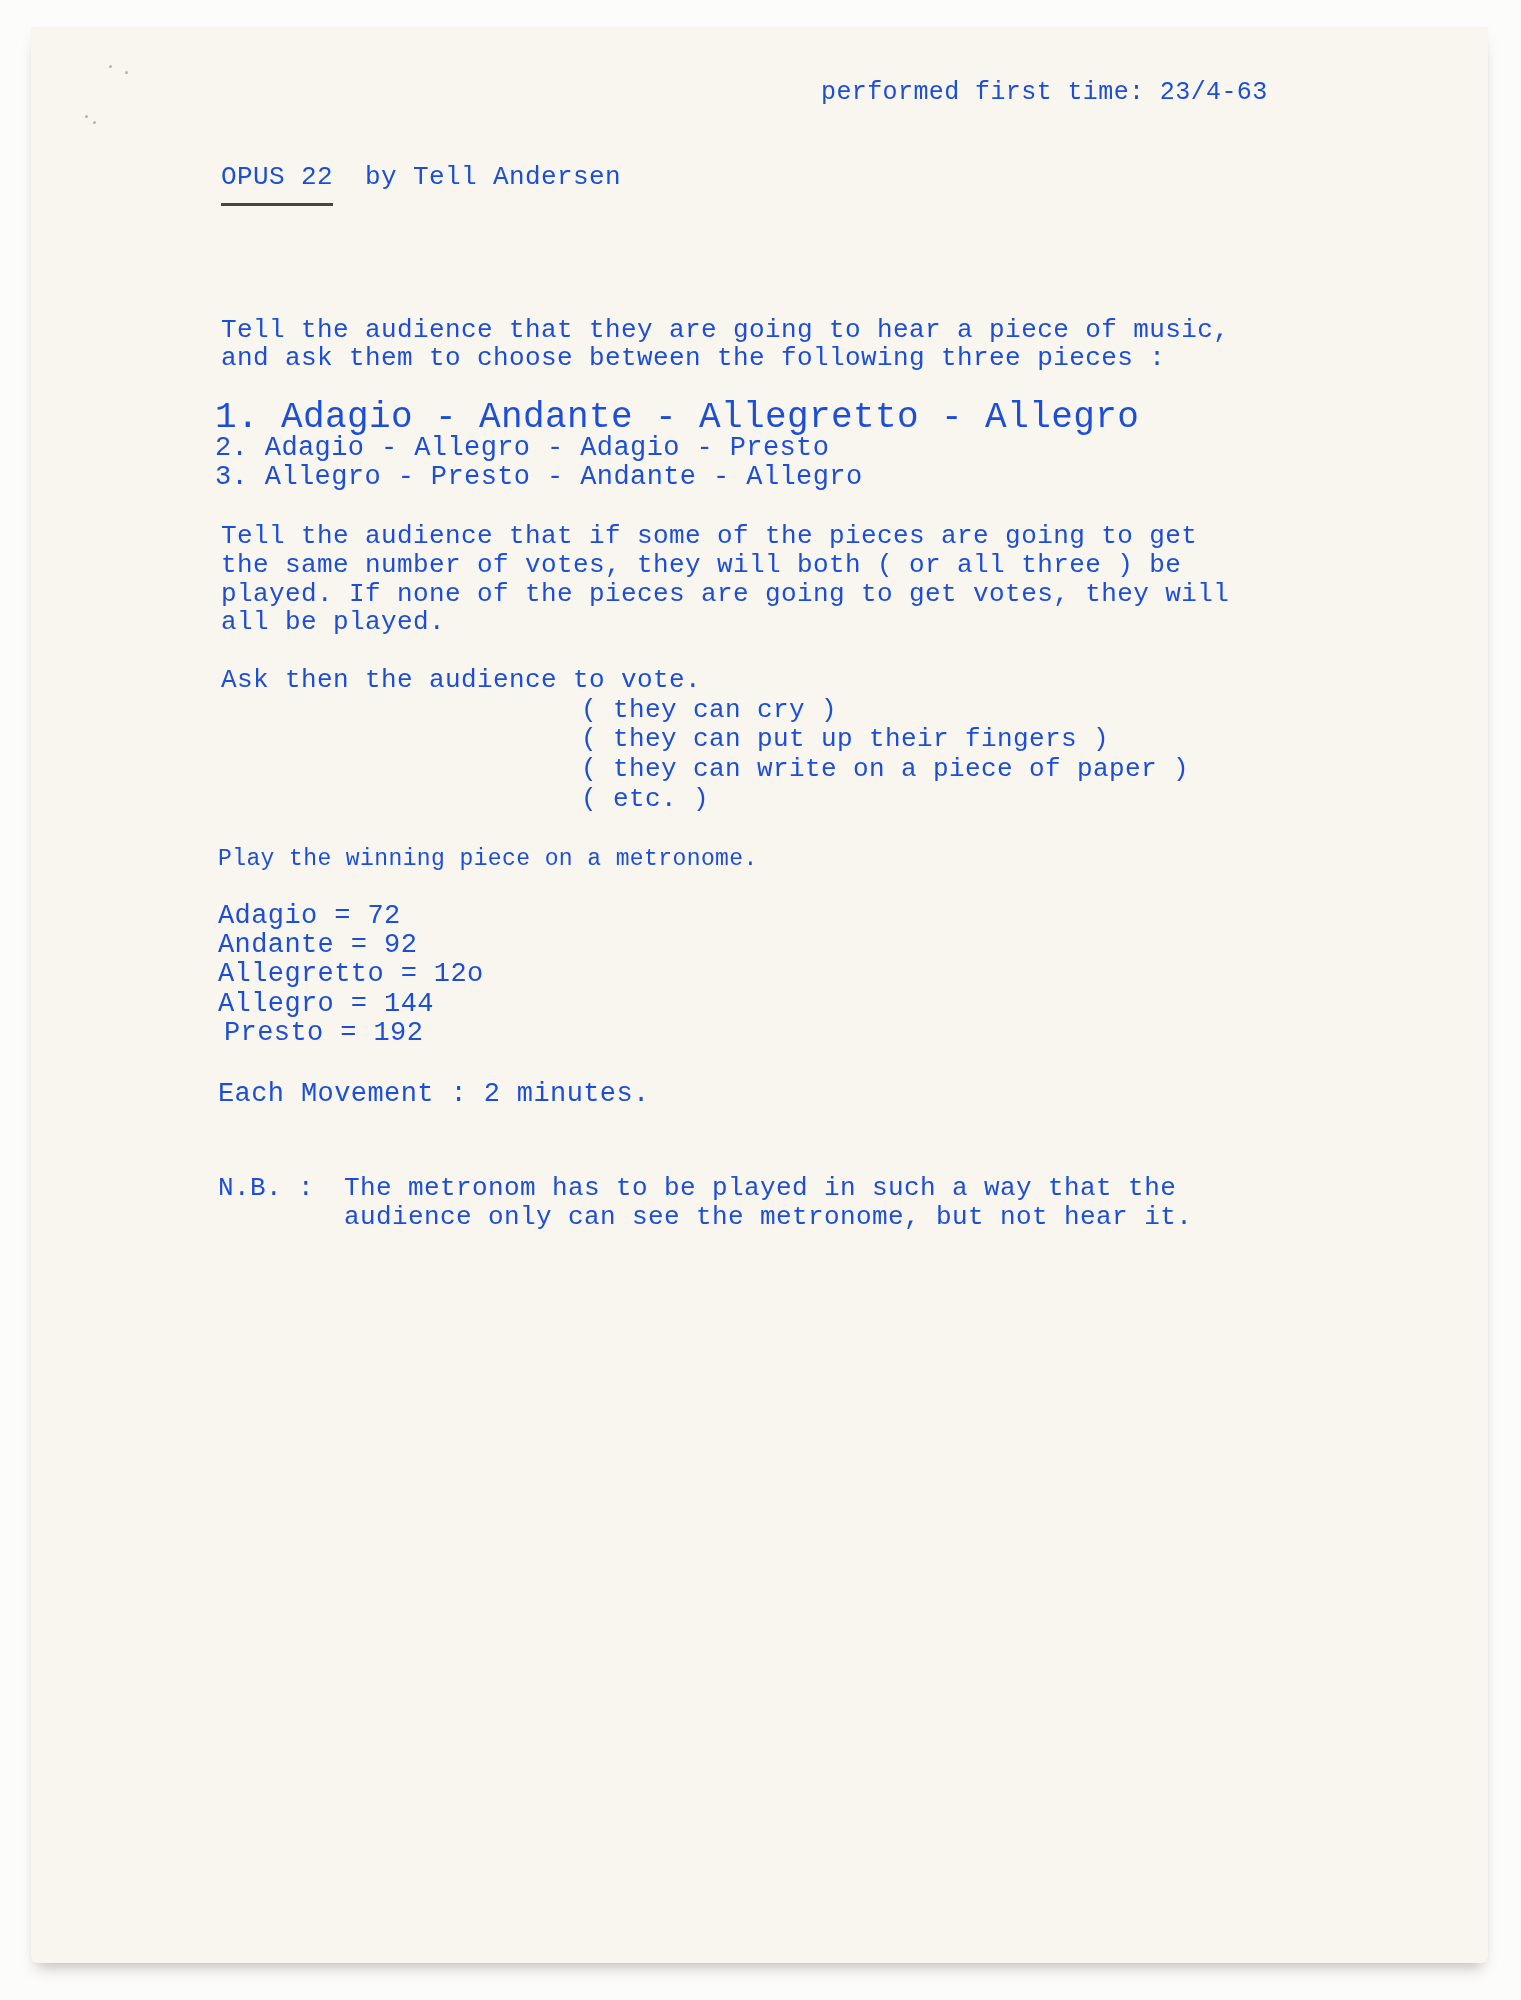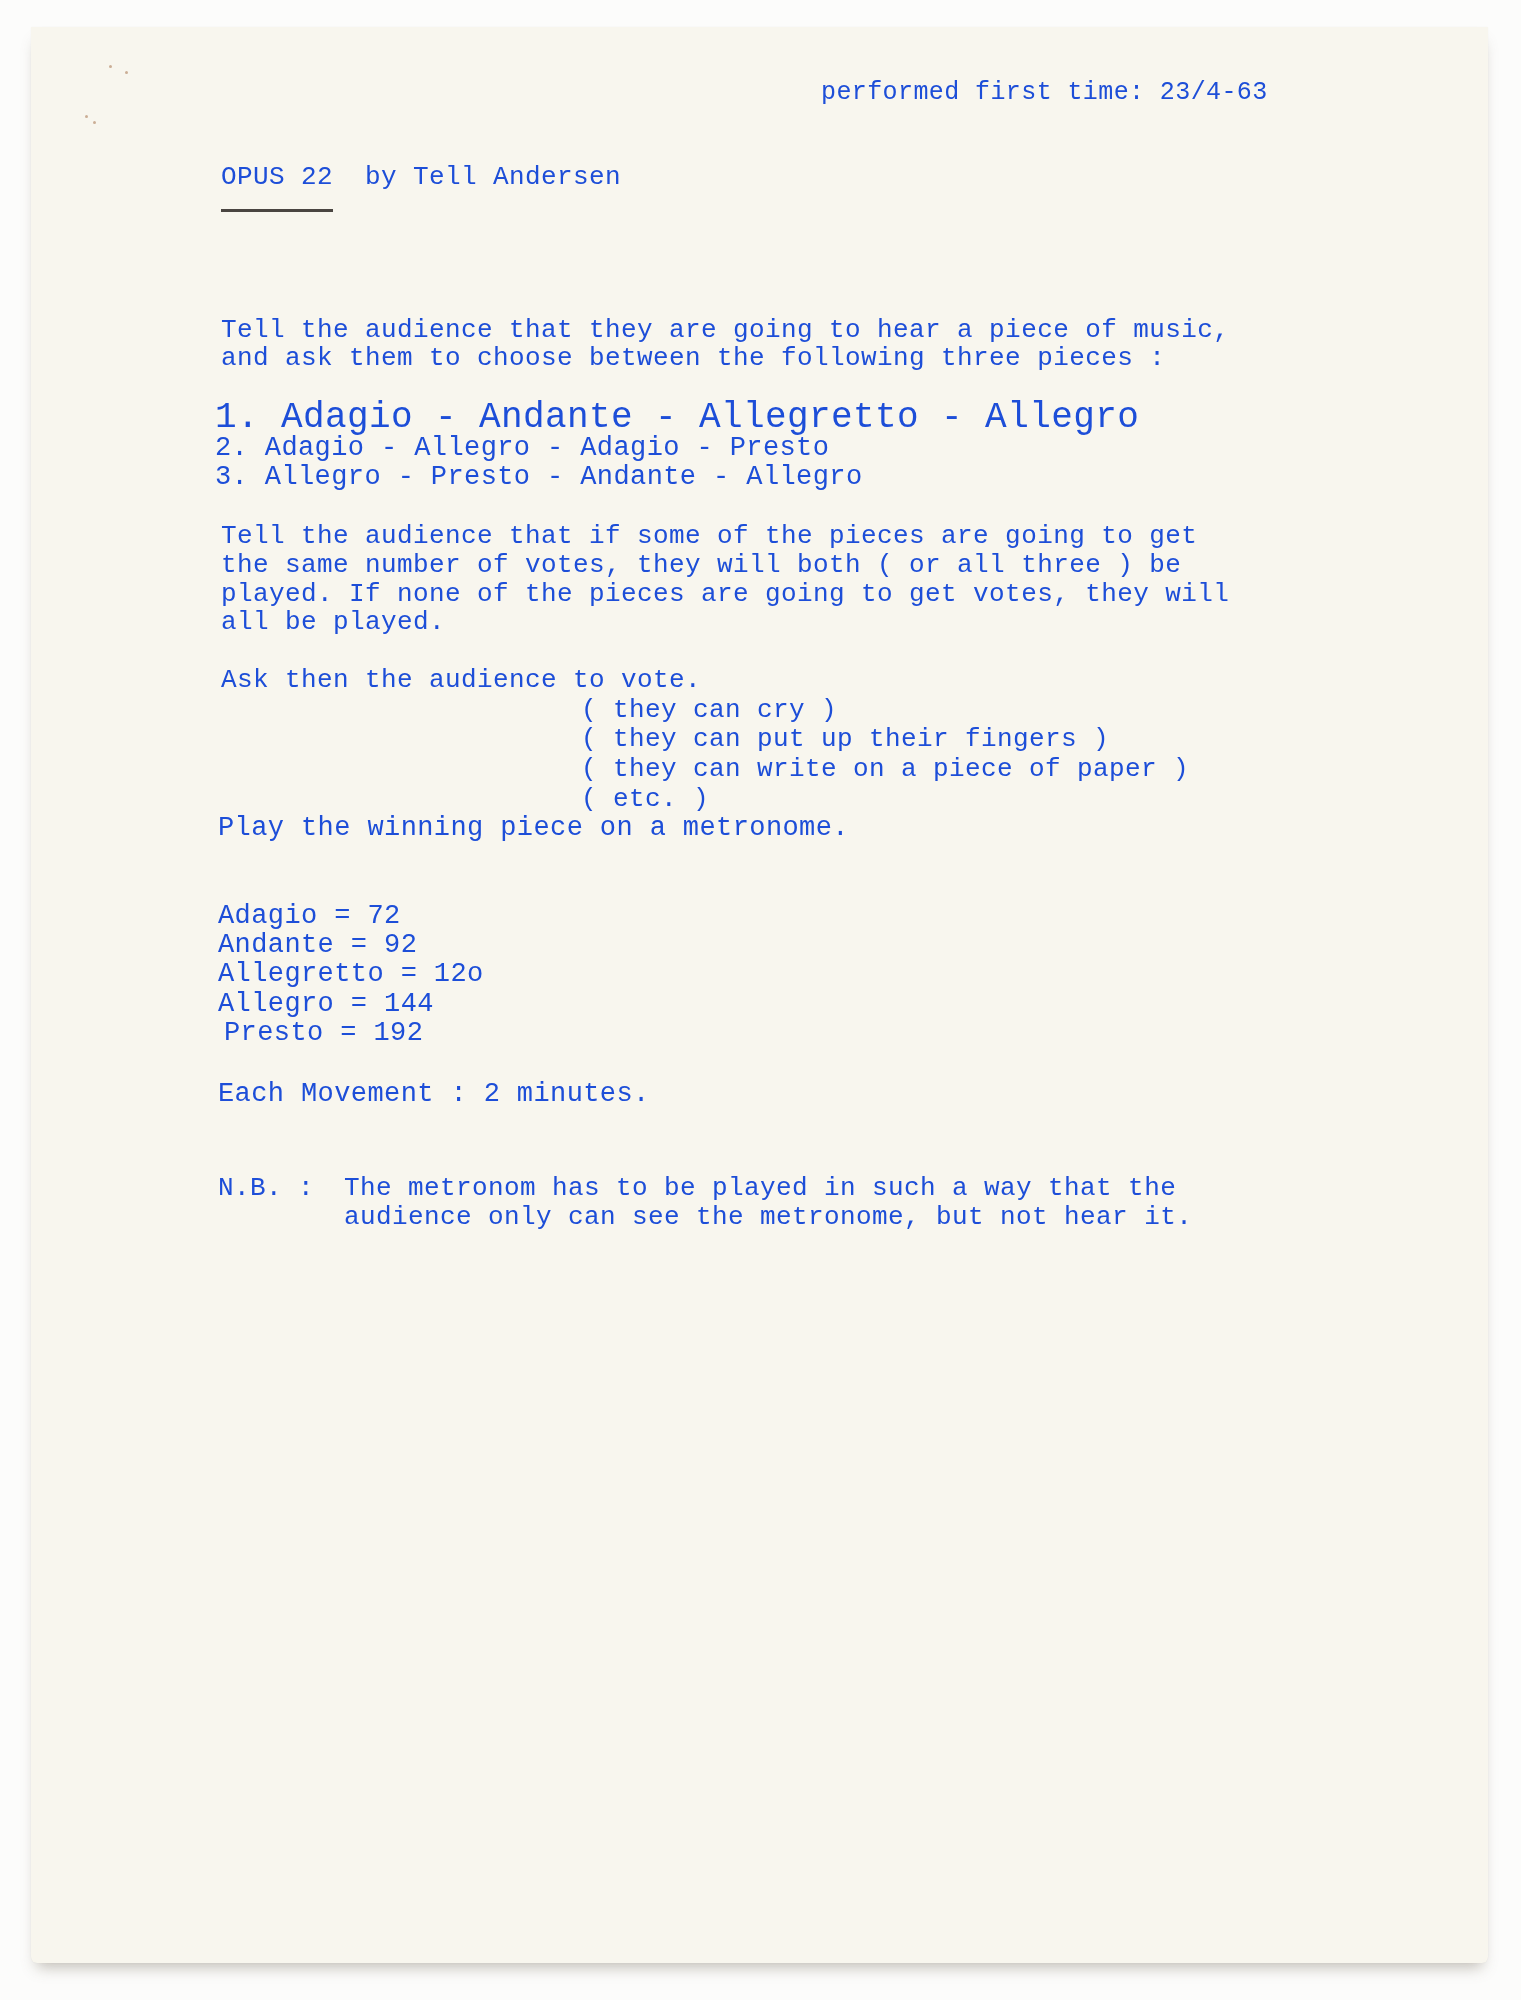--- a/index.html
+++ b/index.html
@@ -20,21 +20,21 @@
   }
   .speck { position: absolute; width: 3px; height: 3px; border-radius: 50%; background: #b89070; opacity: .7; }
   .t {
     position: absolute;
     color: #1d4ed8;
     font-size: 26px;
     line-height: 29px;
     white-space: pre;
     letter-spacing: 0.4px;
   }
-  .title-u { border-bottom: 3px solid #4a4541; padding-bottom: 17px; }
+  .title-u { border-bottom: 3px solid #4a4541; padding-bottom: 11px; }
 </style>
 </head>
 <body>
 
 <div class="sheet">
   <span class="speck" style="left:78px;top:38px"></span>
   <span class="speck" style="left:94px;top:44px"></span>
   <span class="speck" style="left:54px;top:88px"></span>
   <span class="speck" style="left:62px;top:94px"></span>
 </div>
@@ -54,21 +54,21 @@
 <div class="t" style="left:221px;top:551px">the same number of votes, they will both ( or all three ) be</div>
 <div class="t" style="left:221px;top:580px">played. If none of the pieces are going to get votes, they will</div>
 <div class="t" style="left:221px;top:608px">all be played.</div>
 
 <div class="t" style="left:221px;top:666px">Ask then the audience to vote.</div>
 <div class="t" style="left:581px;top:696px">( they can cry )</div>
 <div class="t" style="left:581px;top:725px">( they can put up their fingers )</div>
 <div class="t" style="left:581px;top:755px">( they can write on a piece of paper )</div>
 <div class="t" style="left:581px;top:785px">( etc. )</div>
 
-<div class="t" style="left:218px;top:814px;font-size:27px">Play the winning piece on a metronome.</div>
+<div class="t" style="left:218px;top:845px;font-size:23px">Play the winning piece on a metronome.</div>
 
 <div class="t" style="left:218px;top:902px;font-size:27px">Adagio = 72</div>
 <div class="t" style="left:218px;top:931px;font-size:27px">Andante = 92</div>
 <div class="t" style="left:218px;top:960px;font-size:27px">Allegretto = 12o</div>
 <div class="t" style="left:218px;top:990px;font-size:27px">Allegro = 144</div>
 <div class="t" style="left:224px;top:1019px;font-size:27px">Presto = 192</div>
 
 <div class="t" style="left:218px;top:1080px;font-size:27px">Each Movement : 2 minutes.</div>
 
 <div class="t" style="left:218px;top:1174px">N.B. :</div>

